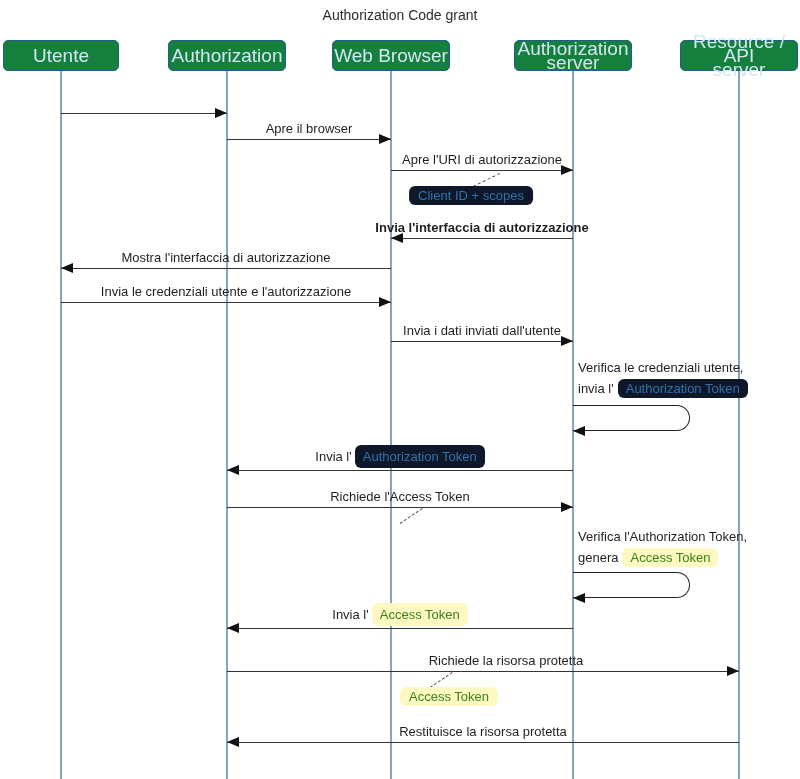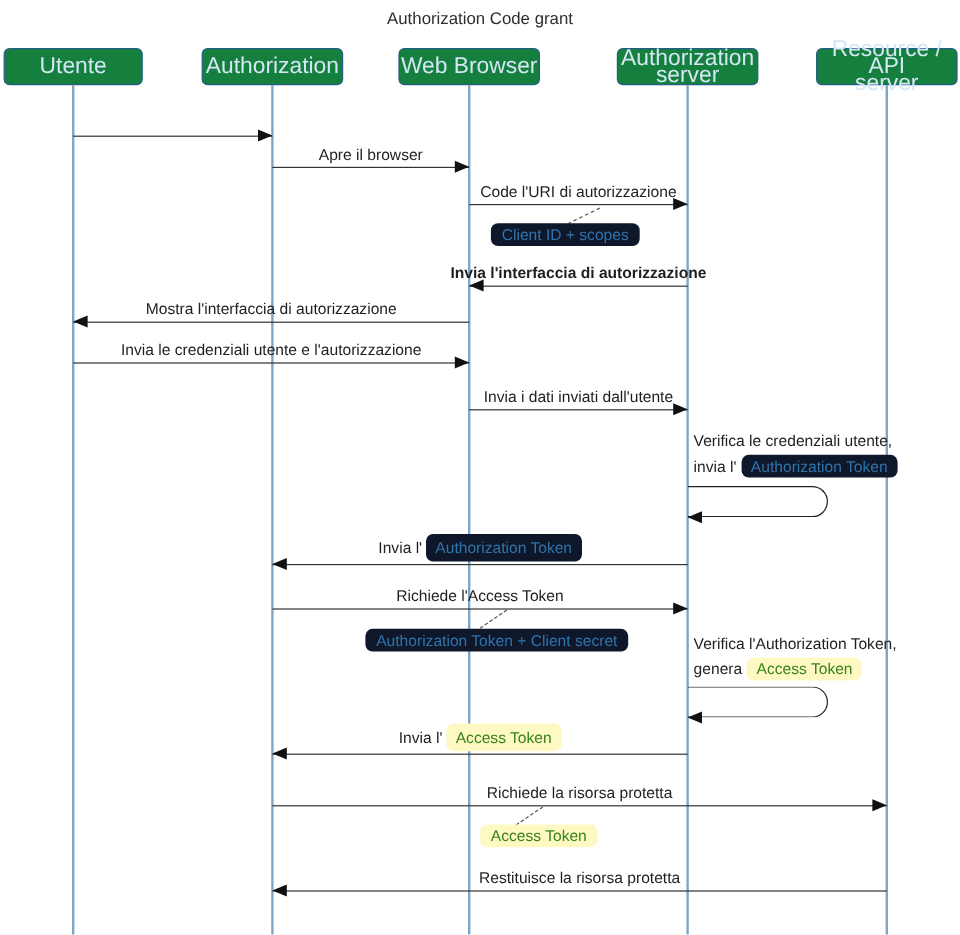--- a/index.html
+++ b/index.html
@@ -59,21 +59,21 @@
   <div class="lifeline" style="left:572px;"></div>
   <div class="lifeline" style="left:738px;"></div>
 
   <div class="mline" style="left:61px;top:113px;width:166px;"></div>
   <div class="ah-r" style="left:215px;top:108px;"></div>
 
   <div class="msg" style="left:227px;top:121px;width:164px;">Apre il browser</div>
   <div class="mline" style="left:227px;top:139px;width:164px;"></div>
   <div class="ah-r" style="left:379px;top:134px;"></div>
 
-  <div class="msg" style="left:391px;top:152px;width:182px;">Code l'URI di autorizzazione</div>
+  <div class="msg" style="left:391px;top:152px;width:182px;">Apre l'URI di autorizzazione</div>
   <div class="mline" style="left:391px;top:170px;width:182px;"></div>
   <div class="ah-r" style="left:561px;top:165px;"></div>
 
   <div class="note-conn" style="left:473px;top:186px;width:30px;transform:rotate(-26deg);"></div>
   <div class="note-badge badge blue" style="left:471px;top:186px;">Client ID + scopes</div>
 
   <div class="msg" style="left:391px;top:220px;width:182px;font-weight:bold;">Invia l'interfaccia di autorizzazione</div>
   <div class="mline" style="left:391px;top:238px;width:182px;"></div>
   <div class="ah-l" style="left:391px;top:233px;"></div>
 
@@ -104,40 +104,39 @@
     <span class="badge blue">Authorization Token</span>
   </div>
   <div class="mline" style="left:227px;top:470px;width:346px;"></div>
   <div class="ah-l" style="left:227px;top:465px;"></div>
 
   <div class="msg" style="left:227px;top:489px;width:346px;">Richiede l'Access Token</div>
   <div class="mline" style="left:227px;top:507px;width:346px;"></div>
   <div class="ah-r" style="left:561px;top:502px;"></div>
 
   <div class="note-conn" style="left:400px;top:523px;width:27px;transform:rotate(-34deg);"></div>
-  <div class="note-badge badge blue" style="left:414px;top:524px;">Authorization Token + Client secret</div>
 
   <div class="loop-text" style="left:578px;top:528px;">
     <div>Verifica l'Authorization Token,</div>
     <div class="loop-line2">
       <span>genera</span>
       <span class="badge green">Access Token</span>
     </div>
   </div>
   <div class="loop" style="left:573px;top:572px;width:117px;height:26px;"></div>
   <div class="ah-l" style="left:573px;top:593px;"></div>
 
   <div class="msg badge-row" style="left:227px;top:604px;width:346px;">
     <span>Invia l'</span>
     <span class="badge green">Access Token</span>
   </div>
   <div class="mline" style="left:227px;top:628px;width:346px;"></div>
   <div class="ah-l" style="left:227px;top:623px;"></div>
 
-  <div class="msg" style="left:227px;top:653px;width:512px;">Richiede la risorsa protetta</div>
+  <div class="msg" style="left:227px;top:653px;width:512px;padding-left:23px;">Richiede la risorsa protetta</div>
   <div class="mline" style="left:227px;top:671px;width:512px;"></div>
   <div class="ah-r" style="left:727px;top:666px;"></div>
 
   <div class="note-conn" style="left:430px;top:687px;width:27px;transform:rotate(-34deg);"></div>
   <div class="note-badge badge green" style="left:449px;top:687px;">Access Token</div>
 
   <div class="msg" style="left:227px;top:724px;width:512px;">Restituisce la risorsa protetta</div>
   <div class="mline" style="left:227px;top:742px;width:512px;"></div>
   <div class="ah-l" style="left:227px;top:737px;"></div>
 

